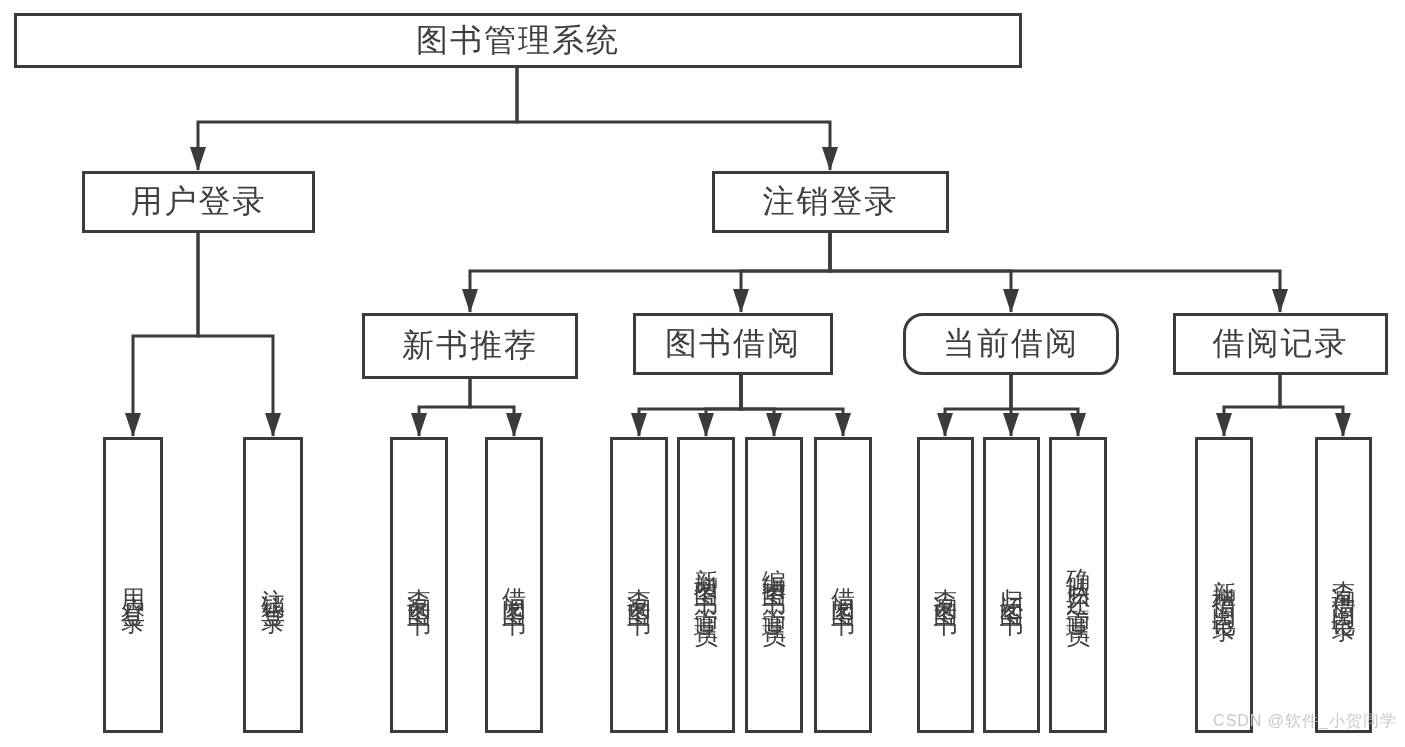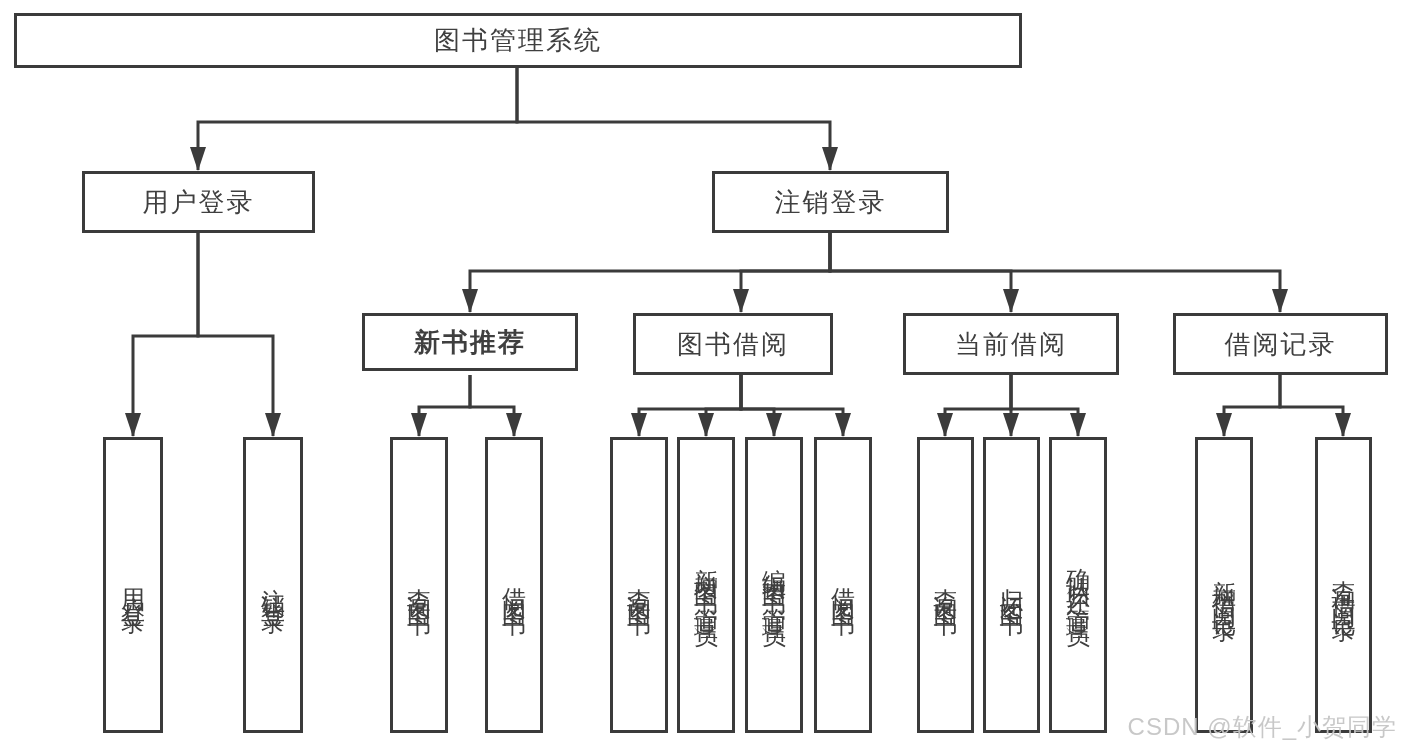--- a/index.html
+++ b/index.html
@@ -21,37 +21,37 @@
     position: absolute;
     background: #ffffff;
     border: 3px solid #3b3b3b;
     box-sizing: border-box;
     display: flex;
     align-items: center;
     justify-content: center;
     color: #3f3f3f;
   }
   .hbox {
-    font-size: 26px;
+    font-size: 32px;
     letter-spacing: 2px;
     white-space: nowrap;
   }
   .vbox span {
     writing-mode: vertical-rl;
     text-orientation: mixed;
     font-size: 24px;
     letter-spacing: 8px;
     line-height: 1;
     white-space: nowrap;
   }
   .watermark {
     position: absolute;
     right: 8px;
     top: 711px;
-    font-size: 24px;
+    font-size: 16px;
     letter-spacing: 1px;
     color: #c6c6c6;
     white-space: nowrap;
     z-index: 5;
     opacity: 0.95;
   }
 </style>
 </head>
 <body>
 
@@ -91,23 +91,23 @@
       <path d="M1280,375 V407 H1224 V436" marker-end="url(#arrow)"></path>
       <path d="M1280,375 V407 H1343 V436" marker-end="url(#arrow)"></path>
     </g>
   </svg>
 
   <div class="node hbox" style="left:14px; top:13px; width:1008px; height:55px;">图书管理系统</div>
 
   <div class="node hbox" style="left:82px; top:171px; width:233px; height:62px;">用户登录</div>
   <div class="node hbox" style="left:712px; top:171px; width:237px; height:62px;">注销登录</div>
 
-  <div class="node hbox" style="left:362px; top:313px; width:216px; height:58px;font-weight:bold;">新书推荐</div>
+  <div class="node hbox" style="left:362px; top:313px; width:216px; height:66px;">新书推荐</div>
   <div class="node hbox" style="left:633px; top:313px; width:200px; height:62px;">图书借阅</div>
-  <div class="node hbox" style="left:903px; top:313px; width:216px; height:62px;">当前借阅</div>
+  <div class="node hbox" style="left:903px; top:313px; width:216px; height:62px;border-radius:20px;">当前借阅</div>
   <div class="node hbox" style="left:1173px; top:313px; width:215px; height:62px;">借阅记录</div>
 
   <div class="node vbox" style="left:103px; top:437px; width:60px; height:296px;">
     <span>用户登录</span>
   </div>
   <div class="node vbox" style="left:243px; top:437px; width:60px; height:296px;">
     <span>注销登录</span>
   </div>
 
   <div class="node vbox" style="left:390px; top:437px; width:58px; height:296px;">

